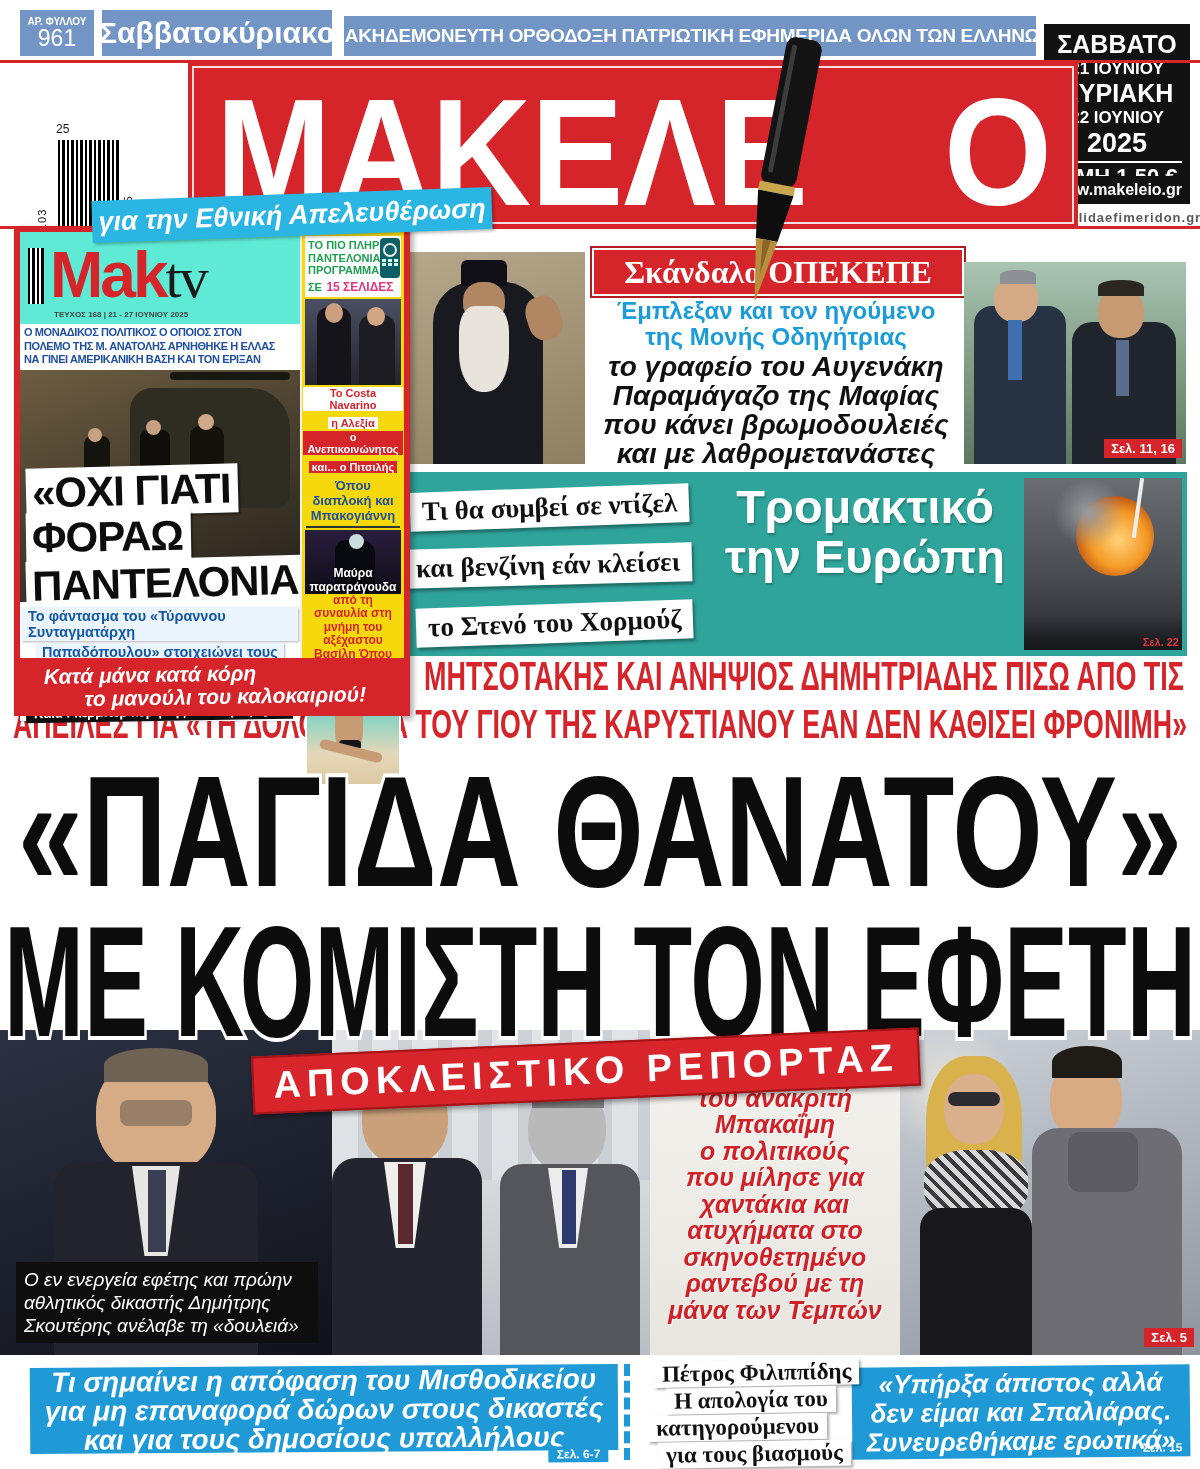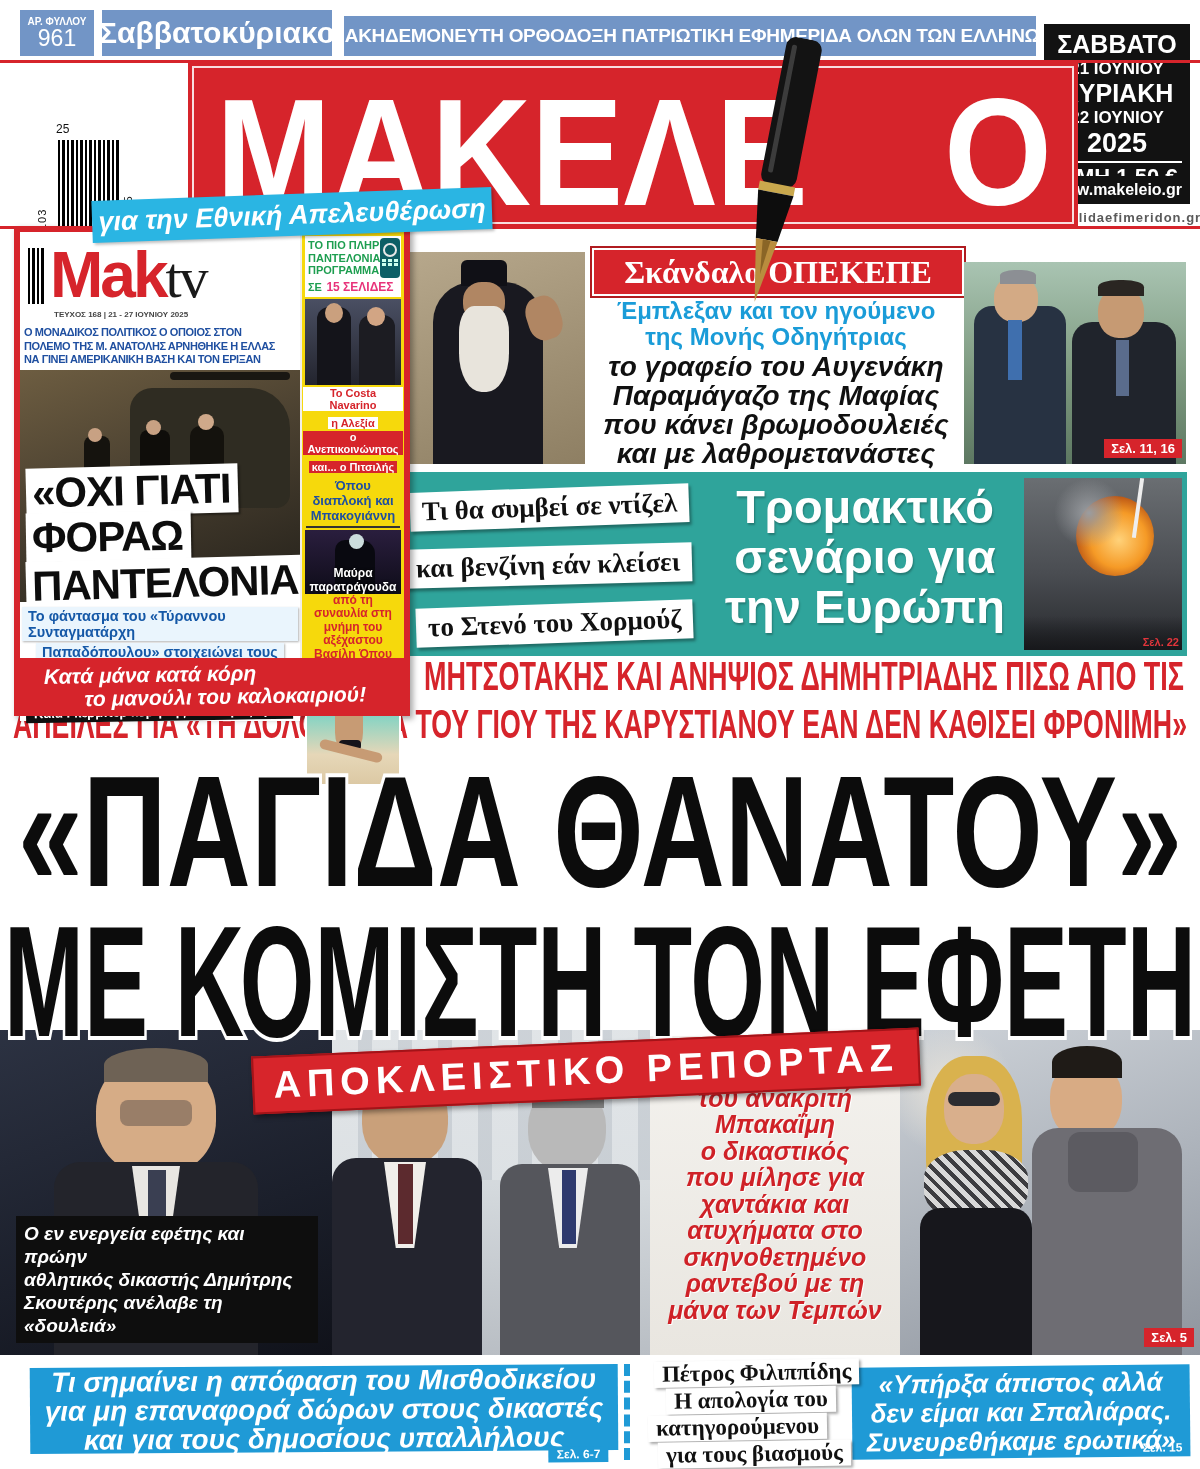--- a/index.html
+++ b/index.html
@@ -55,21 +55,21 @@
   #tealstrip{background:#2fa49b;}
   .teal-chip{background:#fff;color:#111;font-family:"Liberation Serif",serif;font-weight:700;
      font-size:27px;padding:4px 12px;display:inline-block;box-shadow:2px 3px 3px rgba(0,0,0,.35);white-space:nowrap;}
   .teal-head{color:#fff;font-weight:900;font-size:47px;line-height:50px;text-shadow:1px 2px 2px rgba(0,0,0,.25);}
   
   .redsub{font-family:"Liberation Sans",sans-serif;font-weight:900;fill:#d6242b;}
   .mega{font-family:"Liberation Sans",sans-serif;font-weight:900;fill:#0c0c0c;
         stroke:#ffffff;stroke-width:8px;paint-order:stroke;}
   
   .photo{overflow:hidden;}
-  .cap-black{background:#0e0e0e;color:#fff;font-weight:700;font-style:italic;font-size:19px;line-height:23px;padding:6px 8px;}
+  .cap-black{background:#0e0e0e;color:#fff;font-weight:400;font-style:italic;font-size:19px;line-height:23px;padding:6px 8px;}
   .ribbon-red{background:#d7252b;color:#fff;font-weight:900;font-size:38px;letter-spacing:6px;
       display:flex;align-items:center;justify-content:center;transform:rotate(-2.5deg);
       border:2px solid #a31318;box-shadow:2px 3px 5px rgba(0,0,0,.4);white-space:nowrap;}
   .red-italic{color:#cf2127;font-weight:700;font-style:italic;font-size:25px;line-height:26.5px;text-shadow:1px 1px 0 #fff;}
   
   .bot-blue{background:#1f9ad6;color:#fff;font-weight:700;font-style:italic;
       display:flex;flex-direction:column;align-items:center;justify-content:center;}
   .bot-blue .l{font-size:28px;line-height:29px;white-space:nowrap;}
   .bot-chip{background:#fff;color:#111;font-family:"Liberation Serif",serif;font-weight:700;
       font-size:23px;display:inline-block;padding:0 8px;box-shadow:2px 2px 3px rgba(0,0,0,.35);white-space:nowrap;}
@@ -185,21 +185,21 @@
       <div class="photo" style="height:118px;margin:3px;background:linear-gradient(180deg,#49b6a9 0%,#7fd3c4 40%,#e6d7b8 75%,#dcc9a4 100%);border:2px solid #fff;position:relative;">
         <div class="abs" style="left:34px;top:6px;width:14px;height:30px;background:#3c2a20;border-radius:45%;"></div>
         <div class="abs" style="left:28px;top:26px;width:28px;height:58px;background:#c79b74;border-radius:40% 40% 30% 30%;"></div>
         <div class="abs" style="left:30px;top:40px;width:24px;height:9px;background:#15131a;border-radius:4px;"></div>
         <div class="abs" style="left:32px;top:74px;width:22px;height:10px;background:#15131a;border-radius:4px;"></div>
         <div class="abs" style="left:12px;top:80px;width:64px;height:10px;background:#c79b74;border-radius:6px;transform:rotate(14deg);"></div>
       </div>
     </div>
 
     <div class="abs" style="left:0;top:0;width:280px;">
-      <div style="position:relative;height:92px;background:#ffffff;">
+      <div style="position:relative;height:92px;background:#5eead4;">
         <div class="abs vbars" style="left:8px;top:16px;width:16px;height:56px;"></div>
         <div class="abs" style="left:30px;top:6px;">
           <span class="mak-red">Mak</span><span class="mak-tv">tv</span>
         </div>
         <div class="abs mak-issue" style="left:34px;top:78px;">ΤΕΥΧΟΣ 168 | 21 - 27 ΙΟΥΝΙΟΥ 2025</div>
       </div>
       <div class="kicker" style="padding:2px 4px 3px;background:#fff;">
         <div>Ο ΜΟΝΑΔΙΚΟΣ ΠΟΛΙΤΙΚΟΣ Ο ΟΠΟΙΟΣ ΣΤΟΝ</div>
         <div>ΠΟΛΕΜΟ ΤΗΣ Μ. ΑΝΑΤΟΛΗΣ ΑΡΝΗΘΗΚΕ Η ΕΛΛΑΣ</div>
         <div>ΝΑ ΓΙΝΕΙ ΑΜΕΡΙΚΑΝΙΚΗ ΒΑΣΗ ΚΑΙ ΤΟΝ ΕΡΙΞΑΝ</div>
@@ -274,21 +274,20 @@
 
   <div id="tealstrip" class="abs" style="left:400px;top:472px;width:787px;height:184px;">
     <div class="abs" style="left:10px;top:16px;transform:rotate(-2deg);">
       <span class="teal-chip">Τι θα συμβεί σε ντίζελ</span></div>
     <div class="abs" style="left:4px;top:74px;transform:rotate(-1.5deg);">
       <span class="teal-chip">και βενζίνη εάν κλείσει</span></div>
     <div class="abs" style="left:16px;top:132px;transform:rotate(-2deg);">
       <span class="teal-chip">το Στενό του Χορμούζ</span></div>
     <div class="abs teal-head ctr" style="left:310px;top:10px;width:310px;">
       <div>Τρομακτικό</div>
-      <div>σενάριο για</div>
       <div>την Ευρώπη</div>
     </div>
     <div class="abs photo" style="right:5px;top:6px;width:158px;height:172px;background:linear-gradient(180deg,#6a6e72 0%,#4a4d52 55%,#27292d 100%);">
       <div class="abs" style="left:52px;top:18px;width:78px;height:80px;background:radial-gradient(circle at 55% 55%,#ffd27a 0%,#f59a26 45%,#b34d12 75%,rgba(60,40,30,0) 100%);border-radius:50%;"></div>
       <div class="abs" style="left:30px;top:0;width:70px;height:70px;background:radial-gradient(circle,#9a9da1 0%,rgba(90,90,95,0) 70%);border-radius:50%;"></div>
       <div class="abs" style="left:112px;top:0;width:4px;height:60px;background:#eee;transform:rotate(8deg);"></div>
       <div class="abs" style="left:0;bottom:0;width:158px;height:34px;background:linear-gradient(0deg,#17181b,rgba(23,24,27,0));"></div>
       <div class="abs" style="right:3px;bottom:2px;color:#e2353b;font-weight:900;font-size:11px;">Σελ. 22</div>
     </div>
   </div>
@@ -330,21 +329,21 @@
     <div class="abs" style="left:216px;top:138px;width:40px;height:80px;background:#ececec;clip-path:polygon(0 0,100% 0,72% 100%,28% 100%);"></div>
     <div class="abs" style="left:230px;top:140px;width:14px;height:74px;background:#2e3a6e;"></div>
   </div>
 
   <div class="abs ribbon-red" style="left:252px;top:1042px;width:664px;height:54px;z-index:9;">ΑΠΟΚΛΕΙΣΤΙΚΟ ΡΕΠΟΡΤΑΖ</div>
 
   <div class="abs red-italic ctr" style="left:650px;top:1036px;width:250px;height:319px;background:linear-gradient(180deg,#f4f2ee,#e9e6e0);">
     <div style="padding-top:22px;">«Παλιοσειρά»</div>
     <div>του ανακριτή</div>
     <div>Μπακαΐμη</div>
-    <div>ο δικαστικός</div>
+    <div>ο πολιτικούς</div>
     <div>που μίλησε για</div>
     <div>χαντάκια και</div>
     <div>ατυχήματα στο</div>
     <div>σκηνοθετημένο</div>
     <div>ραντεβού με τη</div>
     <div>μάνα των Τεμπών</div>
   </div>
 
   <div class="abs photo" style="left:900px;top:1030px;width:300px;height:325px;background:linear-gradient(160deg,#cdd2d8 0%,#aeb4bc 50%,#8f959e 100%);">
     <div class="abs" style="left:-10px;top:-10px;width:120px;height:140px;background:radial-gradient(circle,#e7e3da 0%,rgba(200,200,200,0) 70%);"></div>

